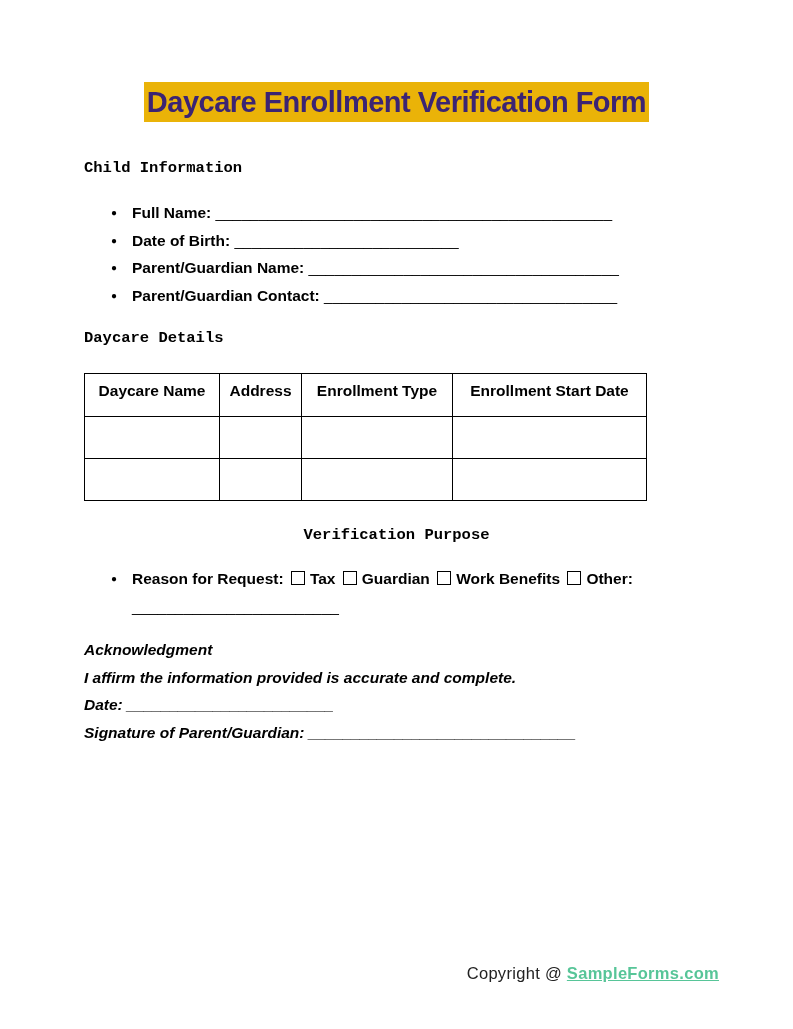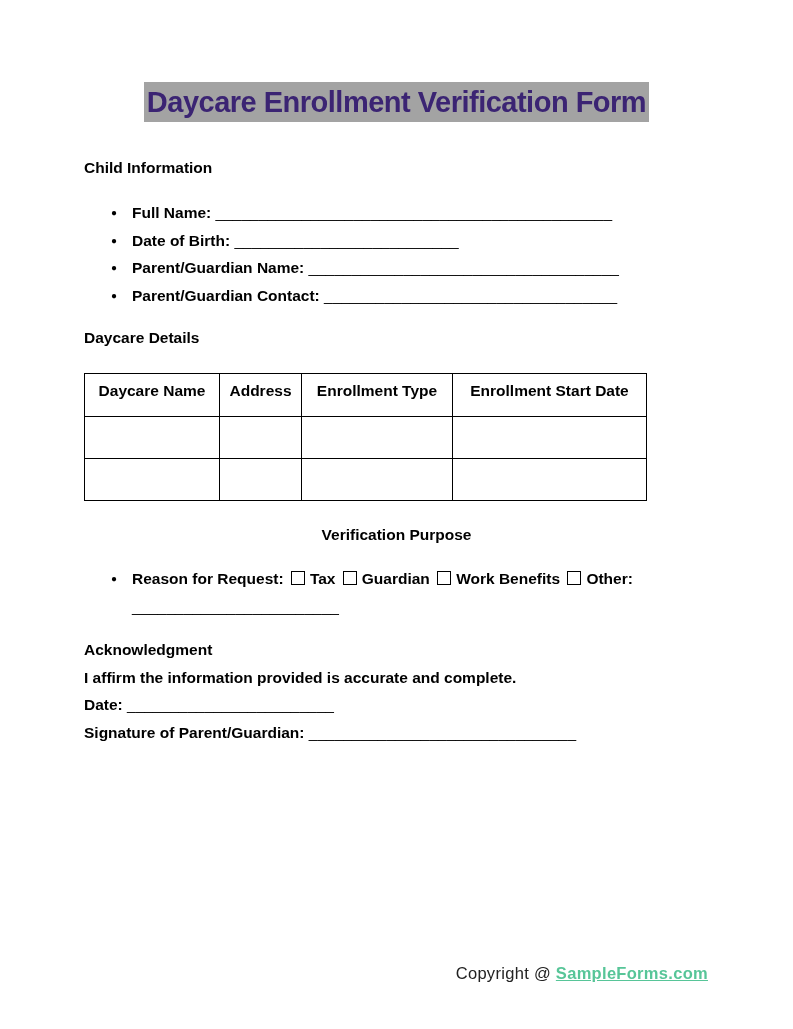--- a/index.html
+++ b/index.html
@@ -33,20 +33,21 @@
     background: #ecd7e4;
     padding: 4px 3px;
     letter-spacing: -0.5px;
   }
   
   .section-heading {
     font-size: 15.5px;
     font-weight: bold;
     line-height: 16px;
     margin: 0;
+    font-family: Liberation Mono, monospace;
   }
   b, .bold { font-weight: bold; }
   
   ul.form-list {
     list-style: none;
     margin: 23px 0 0 0;
     padding: 0;
   }
   ul.form-list li {
     position: relative;
@@ -100,44 +101,45 @@
     border: 1.6px solid #000000;
     vertical-align: -1px;
     margin: 0 5px 0 3px;
   }
   .other-blank { display: block; }
   
   .ack-block {
     margin-top: 16px;
     font-size: 15.5px;
     line-height: 27.5px;
+    font-style: italic;
   }
   
   .footer {
     position: absolute;
     top: 964px;
-    right: 85px;
+    right: 74px;
     font-size: 16.5px;
     letter-spacing: 0.3px;
     color: #222222;
   }
   .footer-link {
     color: #57c598;
     font-weight: bold;
     text-decoration: underline;
     cursor: pointer;
   }
 </style>
 </head>
 <body>
 
 <div class="page">
 
   <div class="title-wrap">
-    <span class="title" style="color: rgb(59, 36, 115); background: #a3a3a3;">Daycare Enrollment Verification Form</span>
+    <span class="title" style="color: rgb(59, 36, 115); background: #eab308;">Daycare Enrollment Verification Form</span>
   </div>
 
   <div class="section-heading">Child Information</div>
 
   <ul class="form-list">
     <li>
       <span class="bullet">●</span>
       <b>Full Name:</b>
       <span class="blank">______________________________________________</span>
     </li>

